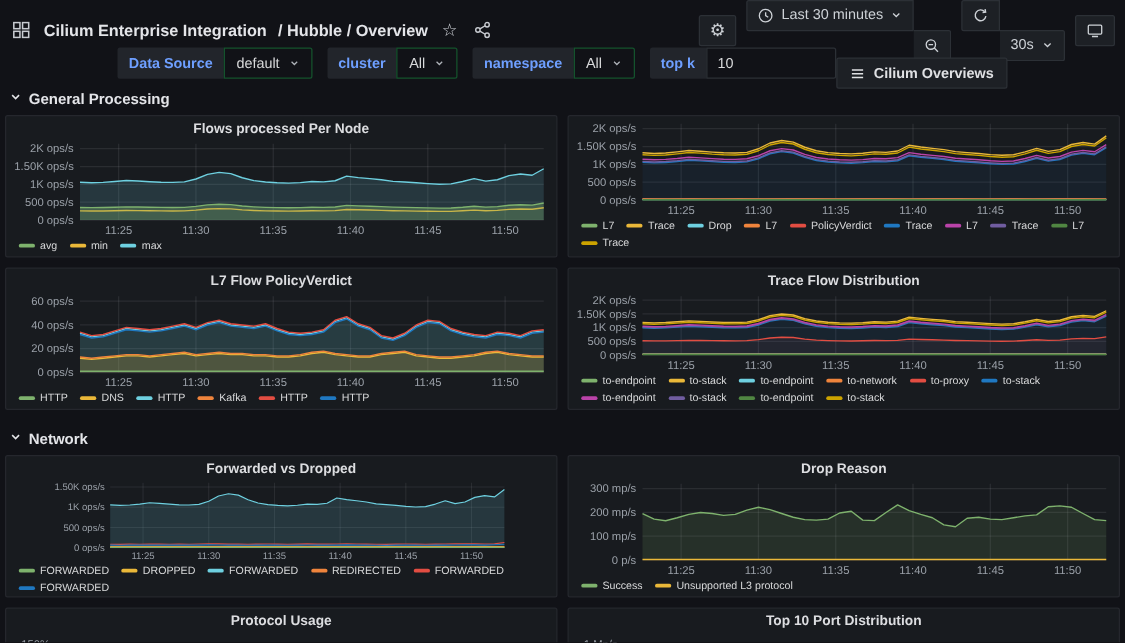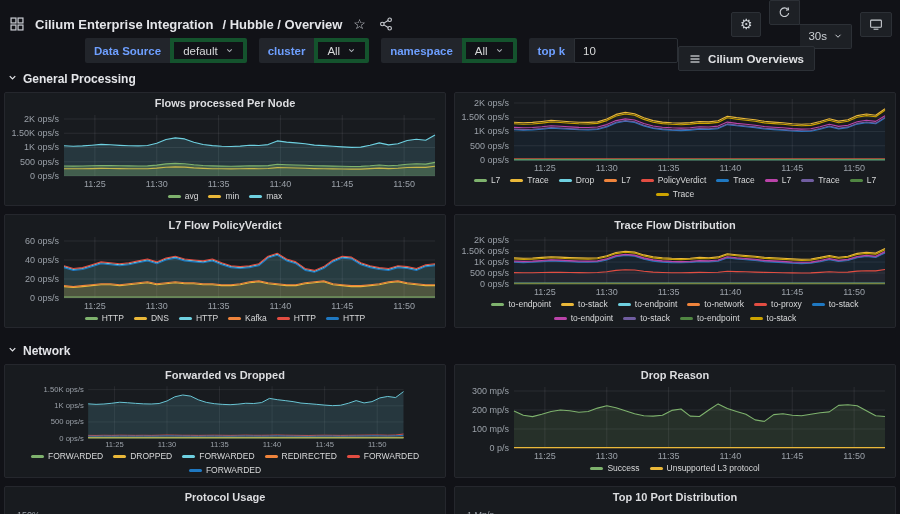--- a/index.html
+++ b/index.html
@@ -25,36 +25,36 @@
   }
   .btn-group { display:flex; }
   .btn-group .tbtn:not(:first-child) { border-left:none; border-top-left-radius:0; border-bottom-left-radius:0;margin-top:24px; }
   .btn-group .tbtn:not(:last-child) { border-top-right-radius:0; border-bottom-right-radius:0; }
   .gear-glyph { font-size:14px; line-height:1; }
   
   .subbar { display:flex; justify-content:center; align-items:flex-start; padding:6px 8px 0 8px; height:32px; }
   .vars { display:flex; gap:12px; }
   .var-chip { display:flex; height:25px; font-size:11.5px; }
   .var-label { background:#22252b; display:flex; align-items:center; padding:0 9px; color:#6e9fff; font-weight:600; border-radius:2px 0 0 2px; white-space:nowrap; }
-  .var-value { background:#111217; border:4px solid #14532d; display:flex; align-items:center; gap:7px; padding:0 9px; color:#d8d9da; border-radius:0 2px 2px 0; cursor:pointer; }
+  .var-value { background:#111217; border:1px solid #14532d; display:flex; align-items:center; gap:7px; padding:0 9px; color:#d8d9da; border-radius:0 2px 2px 0; cursor:pointer; }
   .var-input { width:104px; background:#111217; border:1px solid #2c3036; color:#d8d9da; font-size:11.5px; padding:0 8px; height:25px; border-radius:0 2px 2px 0; font-family:"Liberation Sans", sans-serif; }
   .overviews-btn {
     background:#1d2025; border:1px solid #2c3036; border-radius:2px; height:25px;
     display:flex; align-items:center; gap:7px; padding:0 10px; margin-top:8px;
     color:#e0e1e4; font-size:11.5px; font-weight:600; cursor:pointer;
     font-family:"Liberation Sans", sans-serif;
   }
   
   .section-header { display:flex; gap:5px; font-size:12px; font-weight:700; color:#e4e5e9; padding:8px 6px 4px 7px; cursor:pointer; }
   .grid { display:grid; grid-template-columns:1fr 1fr; gap:8px; padding:2px 4px 0 4px; margin-bottom:8px; }
   .panel { background:#181b1f; border:1px solid #25272d; border-radius:2px; height:114px; overflow:hidden; display:flex; flex-direction:column; }
   .panel-bottom { height:96px; }
   .panel-title { text-align:center; font-size:11px; font-weight:600; padding:4px 0 0 0; color:#dcdde0; cursor:pointer; }
   svg.chart { display:block; margin:1px auto 0 auto; }
-  .legend { display:flex; flex-wrap:wrap; column-gap:10px; row-gap:1px; padding:0 10px; font-size:8.5px; align-items:center; color:#d8d9da; line-height:13px;justify-content:center; }
+  .legend { display:flex; flex-wrap:wrap; column-gap:10px; row-gap:1px; padding:0 10px; font-size:8.5px; align-items:center; color:#d8d9da; line-height:13px; }
   .legend .li { display:flex; align-items:center; gap:4px; cursor:pointer; }
   .legend .sw { width:13px; height:3px; border-radius:2px; display:inline-block; }
   .ax { font-size:9px; fill:#9aa0a8; font-family:"Liberation Sans", sans-serif; }
   .ptick { font-size:9px; color:#9aa0a8; margin:7px 0 0 12px; }
   .ico { display:block; }
 </style>
 </head>
 <body>
 
 <div class="app">
@@ -81,20 +81,39 @@
             <circle cx="12.2" cy="12.8" r="2"></circle>
           <line x1="5.6" y1="7" x2="10.4" y2="4.1"></line>
             <line x1="5.6" y1="9" x2="10.4" y2="11.9"></line>
         </svg>
       </span>
     </div>
     <div class="toolbar">
       <button class="tbtn">
           <span class="gear-glyph">⚙</span>
         </button>
+      <div class="btn-group">
+        <button class="tbtn">
+          <svg class="ico" width="13" height="13" viewBox="0 0 16 16" fill="none" stroke="#cdd1d6" stroke-width="1.3">
+            <circle cx="8" cy="8" r="6.2"></circle>
+              <path d="M8 4.6 V8 l2.6 1.6"></path>
+          </svg>
+          <span>Last 30 minutes</span>
+          <svg class="ico" width="10" height="10" viewBox="0 0 16 16" fill="none" stroke="#cdd1d6" stroke-width="1.6">
+              <path d="M4 6l4 4 4-4"></path>
+            </svg>
+        </button>
+        <button class="tbtn">
+          <svg class="ico" width="13" height="13" viewBox="0 0 16 16" fill="none" stroke="#cdd1d6" stroke-width="1.3">
+            <circle cx="7" cy="7" r="4.6"></circle>
+              <line x1="10.4" y1="10.4" x2="14" y2="14"></line>
+              <line x1="4.8" y1="7" x2="9.2" y2="7"></line>
+          </svg>
+        </button>
+      </div>
       <div class="btn-group">
         <button class="tbtn">
           <svg class="ico" width="13" height="13" viewBox="0 0 16 16" fill="none" stroke="#cdd1d6" stroke-width="1.4">
             <path d="M13.2 8.6A5.3 5.3 0 1 1 12 4.2"></path>
               <path d="M12.4 1.6 l0.5 3 -3 0.4" fill="none"></path>
           </svg>
         </button>
         <button class="tbtn">
           <span>30s</span>
           <svg class="ico" width="10" height="10" viewBox="0 0 16 16" fill="none" stroke="#cdd1d6" stroke-width="1.6">

